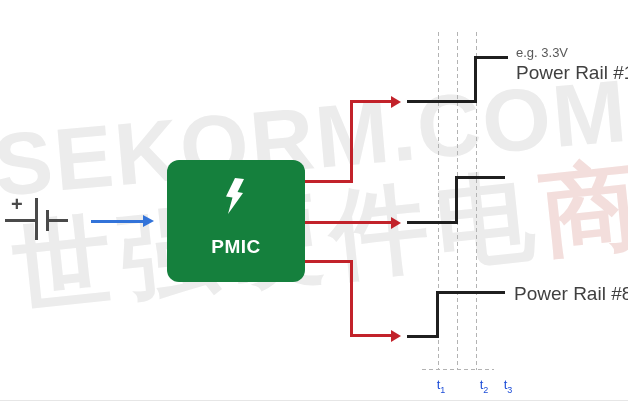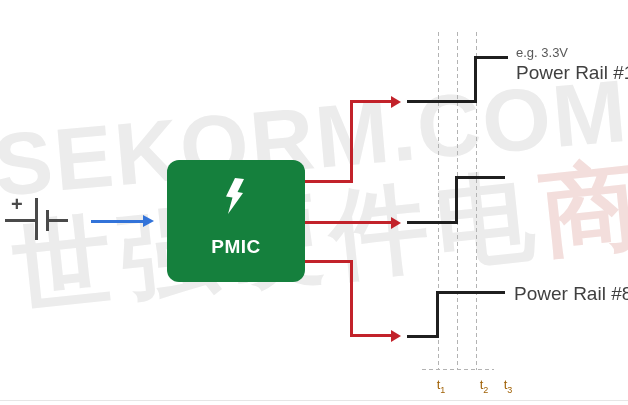--- a/index.html
+++ b/index.html
@@ -46,21 +46,21 @@
     color:#ffffff;font-size:19px;font-weight:bold;letter-spacing:0.5px;
   }
   
   .plus{position:absolute;left:11px;top:193px;font-size:20px;font-weight:bold;color:#4a4a4a;}
   
   .rail-label{position:absolute;}
   .volt{font-size:13px;line-height:15px;color:#595959;}
   .rname{font-size:19px;line-height:19px;color:#404040;margin-top:3px;white-space:nowrap;}
   
   .tlabel{position:absolute;top:377px;width:16px;text-align:center;
-    font-size:13px;color:#a16207;}
+    font-size:13px;color:#1d4ed8;}
   .tlabel sub{font-size:9px;}
   .hairline{position:absolute;left:0;top:400px;width:628px;height:1px;background:#e6e6e6;}
 </style>
 </head>
 <body>
 
 <div class="stage">
 
   <div class="wm1">SEKORM.COM</div>
   <div class="wm2"><span>世强硬件电</span><span class="accent">商</span></div>

